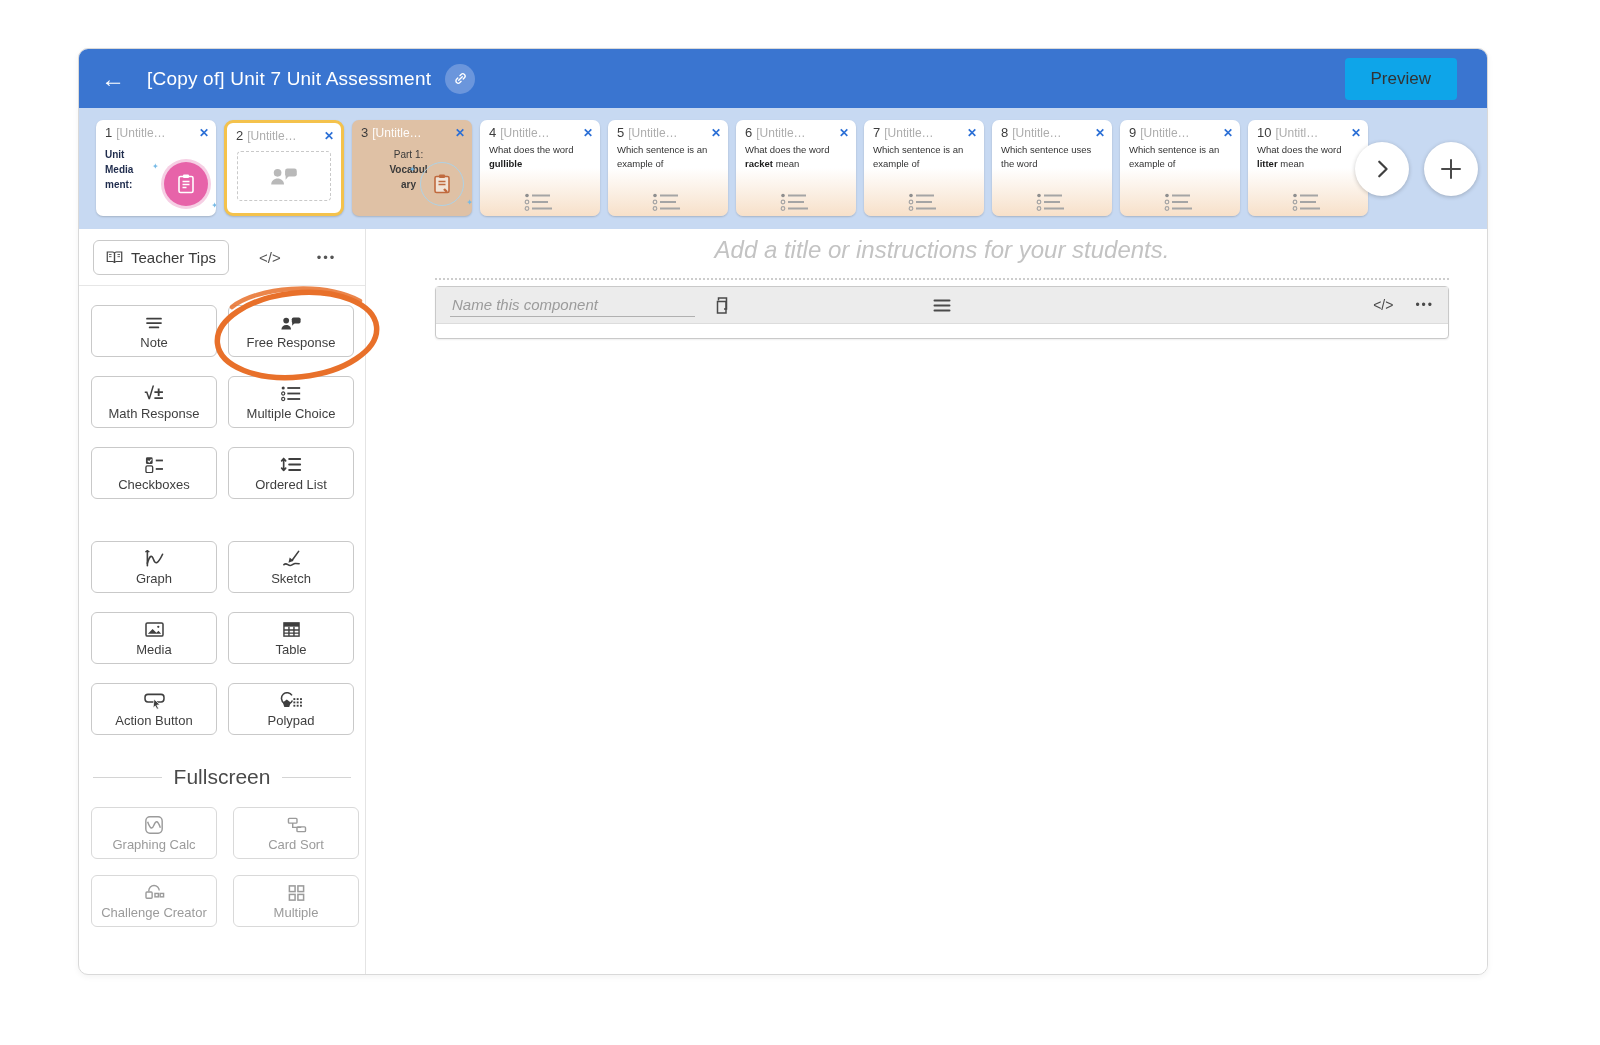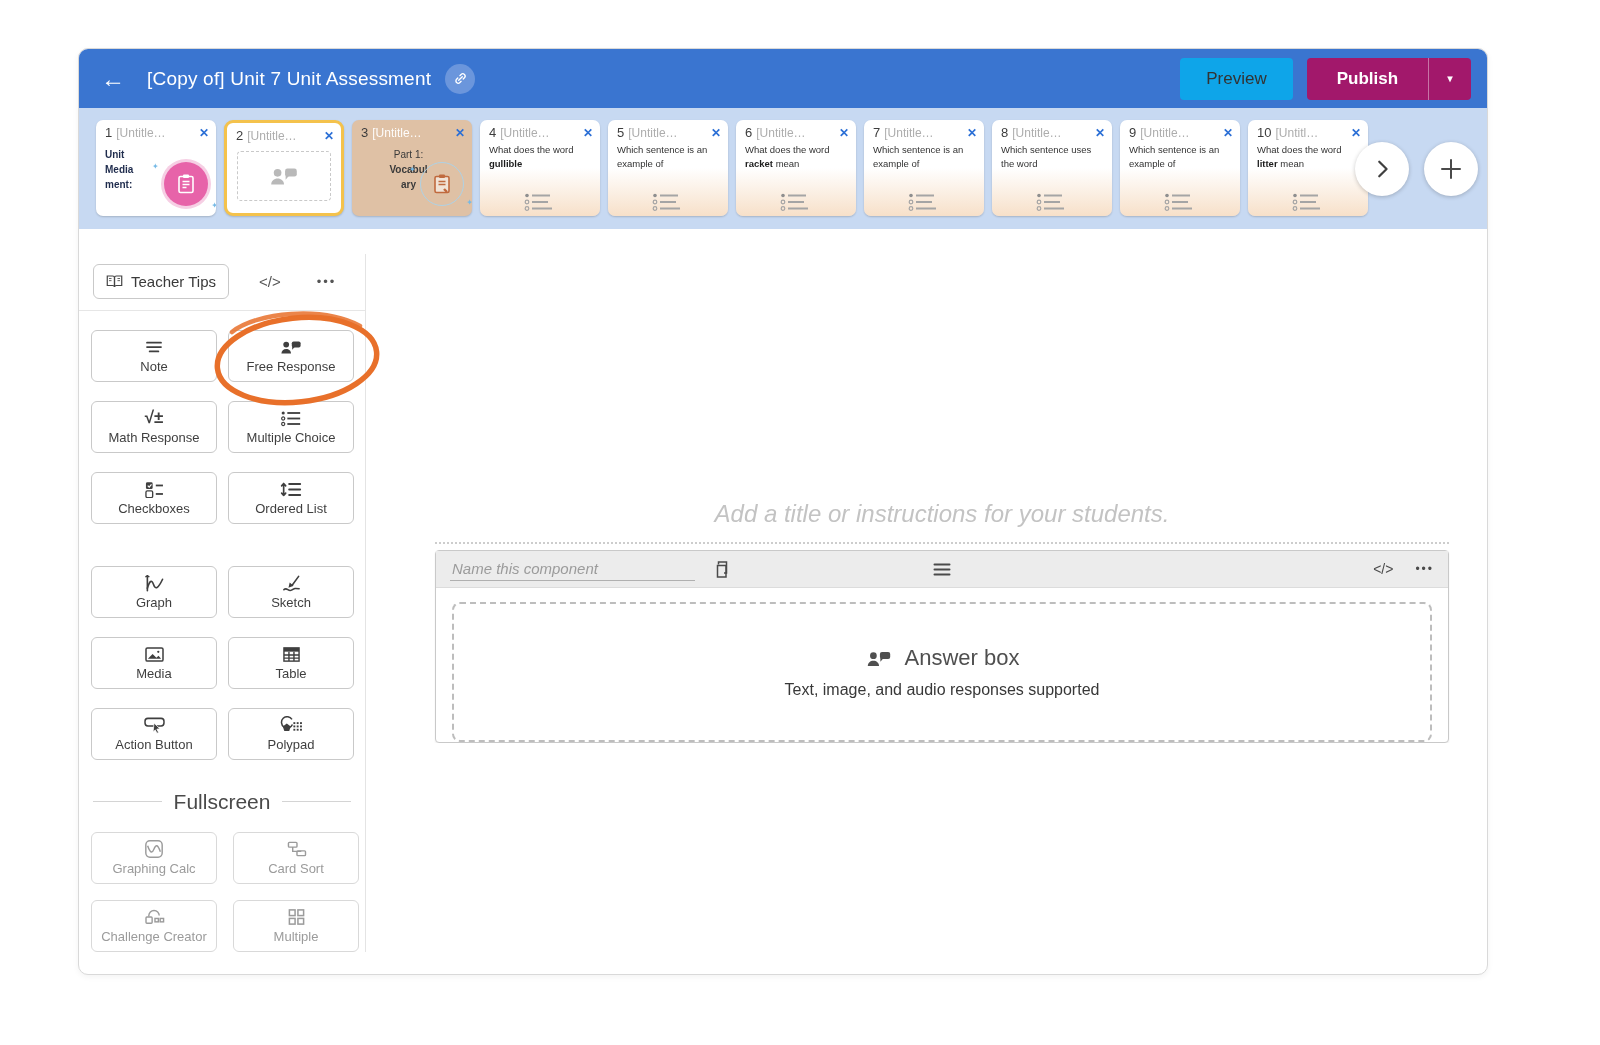--- a/index.html
+++ b/index.html
@@ -48,21 +48,21 @@
     display:flex; align-items:center; justify-content:center; }
   .thumb-q { padding:3px 6px 0 9px; font-size:9.5px; color:#333; line-height:1.5; }
   .thumb-q b { color:#1d1d1d; }
   .thumb-mc { position:absolute; bottom:3px; left:50%; transform:translateX(-50%); }
   .strip-circle { position:absolute; top:34px; width:54px; height:54px; border-radius:50%; background:#fff;
     border:none; box-shadow:0 1px 4px rgba(0,0,0,.22); display:flex; align-items:center; justify-content:center; cursor:pointer; }
   .next-circle { left:1276px; }
   .add-circle { left:1345px; }
 
   
-  .app-body { display:flex; height:747px;align-items:center; }
+  .app-body { display:flex; height:747px; }
 
   .sidebar { width:287px; border-right:1px solid #e4e4e4; position:relative; flex:none; }
   .tips-row { height:57px; display:flex; align-items:center; padding:0 14px; border-bottom:1px solid #e6e6e6; }
   .tips-btn { display:flex; align-items:center; gap:8px; border:1px solid #c9c9c9; border-radius:6px;
     background:#fff; padding:8px 12px; font-size:15px; color:#3a3a3a; cursor:pointer; font-family:inherit; }
   .tips-code { margin-left:30px; font-size:15px; color:#555; background:none; border:none; cursor:pointer; font-family:inherit; }
   .tips-more { margin-left:36px; font-size:13px; color:#555; letter-spacing:2px; background:none; border:none; cursor:pointer; }
 
   .comp-grid { display:grid; grid-template-columns:126px 126px; column-gap:11px; row-gap:19px; padding:0 12px; }
   .grid1 { margin-top:19px; } .grid2 { margin-top:42px; } .grid3 { margin-top:18px;gap:16px; }
@@ -75,21 +75,21 @@
   .comp-btn.disabled .iconbox { color:#9b9b9b; }
   .mathtxt { font-size:17px; font-weight:600; color:#3f3f3f; }
 
   .fs-divider { display:flex; align-items:center; margin:30px 14px 0 14px; color:#4a4a4a; font-size:21px; }
   .fs-divider::before, .fs-divider::after { content:""; flex:1; border-top:1px solid #d4d4d4; }
   .fs-divider span { padding:0 12px; }
 
   .annotation { position:absolute; left:123px; top:50px; pointer-events:none; z-index:6; }
 
   
-  .main { flex:1; position:relative; padding:37px 38px 0 69px; background:#fff; overflow:hidden; }
+  .main { flex:1; position:relative; padding:6px 38px 0 69px; background:#fff; overflow:hidden; }
   .title-ph { text-align:center; font-style:italic; color:#c3c3c3; font-size:24px; line-height:30px; cursor:text; }
   .title-sep { border:none; border-top:2px dotted #cdcdcd; margin-top:13px; }
 
   .card { margin-top:6px; border:1px solid #c9c9c9; border-radius:4px; background:#fff; box-shadow:0 1px 2px rgba(0,0,0,.07); }
   .card-header { background:#ececec; border-bottom:1px solid #dcdcdc; height:37px; display:flex; align-items:center; padding:0 14px; position:relative; }
   .name-input { width:245px; background:transparent; border:none; border-bottom:1px solid #b0b0b0;
     font-family:inherit; font-size:15px; font-style:italic; color:#6e6e6e; padding:3px 2px; outline:none; }
   .name-input::placeholder { color:#9b9b9b; font-style:italic; }
   .hdr-copy { position:absolute; left:278px; background:none; border:none; cursor:pointer; display:flex; }
   .hdr-menu { position:absolute; left:50%; transform:translateX(-50%); background:none; border:none; cursor:pointer; display:flex; }
@@ -117,26 +117,20 @@
     <div class="doc-title">[Copy of] Unit 7 Unit Assessment</div>
     <button class="link-chip">
       <svg width="15" height="15" viewBox="0 0 20 20" fill="none" stroke="#fff" stroke-width="1.8" stroke-linecap="round">
         <path d="M7.6 12.4l4.8-4.8"></path>
         <path d="M9.2 6.2l1.6-1.6a3.1 3.1 0 0 1 4.4 4.4l-1.6 1.6"></path>
         <path d="M10.8 13.8l-1.6 1.6a3.1 3.1 0 0 1-4.4-4.4l1.6-1.6"></path>
       </svg>
     </button>
     <div class="topbar-spacer"></div>
     <button class="preview-btn">Preview</button>
-    <div class="publish-btn">
-      <div class="publish-label">Publish</div>
-      <div class="publish-caret">
-        <span style="transform:scale(.8)">▼</span>
-      </div>
-    </div>
   </div>
 
   <div class="slide-strip">
 
     <div class="thumb">
       <div class="thumb-head">
         <span class="thumb-num">1</span>
         <span class="thumb-label">[Untitle…</span>
         <button class="thumb-x">✕</button>
       </div>
@@ -548,30 +542,18 @@
                 <path d="M1.5 1.5h15M1.5 6.5h15M1.5 11.5h15"></path>
               </svg>
           </button>
           <div class="hdr-right">
             <button class="hdr-code">&lt;/&gt;</button>
             <button class="hdr-more">•••</button>
           </div>
         </div>
 
         <div class="card-body">
-          <div class="answer-area">
-            <div class="answer-row">
-              <svg width="28" height="21" viewBox="0 0 30 22" fill="#4f4f4f">
-                <circle cx="9" cy="8" r="3.6"></circle>
-                <path d="M3 19c0-3.4 2.7-5.6 6-5.6s6 2.2 6 5.6z"></path>
-                <rect x="16" y="4" width="11" height="7.5" rx="2.2"></rect>
-                <path d="M19.5 11l-3 3.4v-4z"></path>
-              </svg>
-              <span class="answer-title">Answer box</span>
-            </div>
-            <div class="answer-sub">Text, image, and audio responses supported</div>
-          </div>
 
         </div>
       </div>
     </div>
   </div>
 </div>
 
 </body></html>

